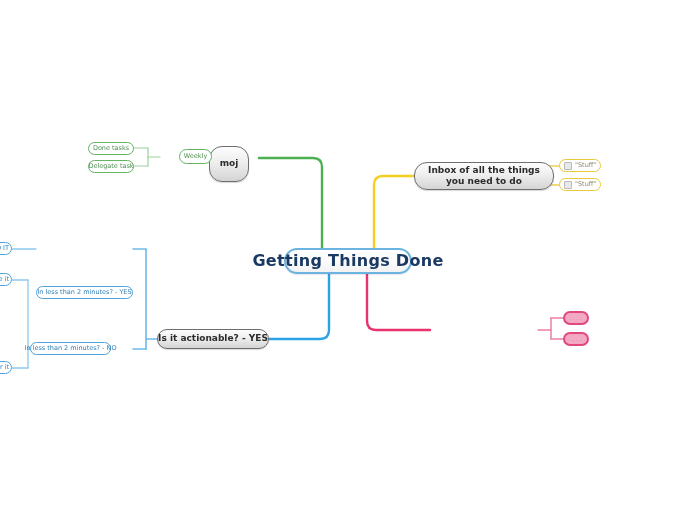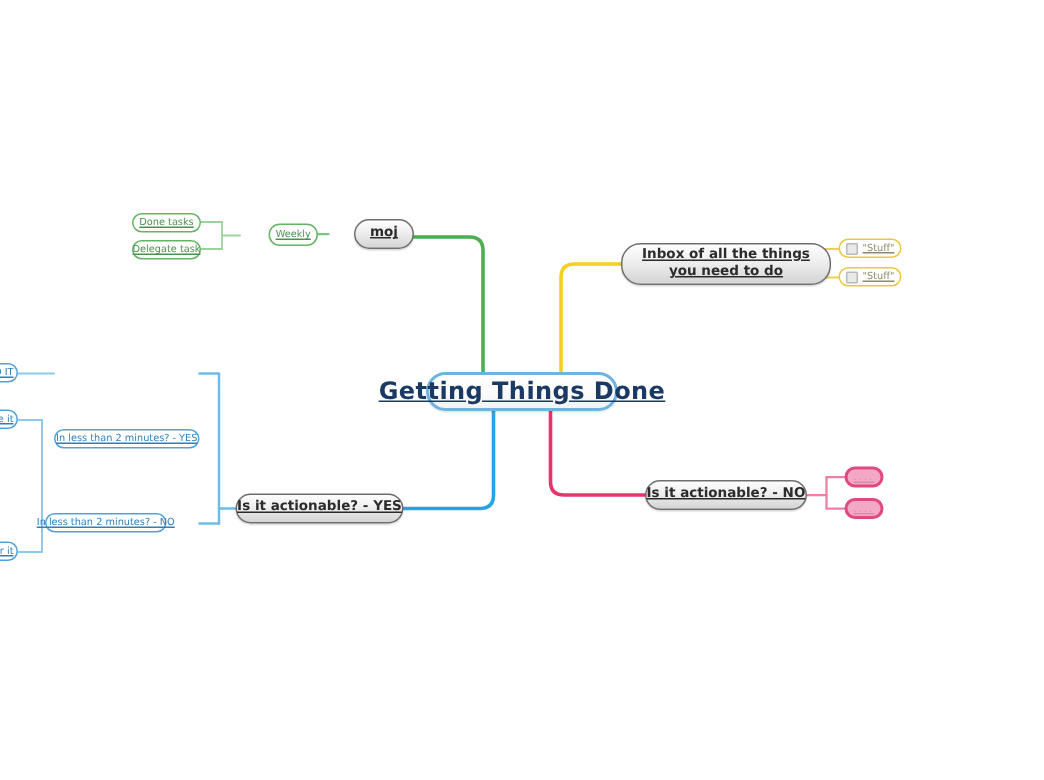--- a/index.html
+++ b/index.html
@@ -29,21 +29,20 @@
   }
   .node {
     position: absolute;
     box-sizing: border-box;
     display: flex;
     align-items: center;
     justify-content: center;
     text-align: center;
     white-space: pre;
     line-height: 1.25;
-    text-decoration: underline;
   }
 
   
   .node-root {
     border: 2px solid #6bb3e0;
     border-radius: 14px;
     background: linear-gradient(180deg, #ffffff 0%, #fbfbfb 55%, #f2f2f2 100%);
     color: #1b3a63;
     font-weight: bold;
     font-size: 16px;
@@ -146,21 +145,21 @@
 
     <path d="M 367 274 L 367 321 Q 367 330 376 330 L 430 330" fill="none" stroke="#E8336D" stroke-width="2.4" stroke-linecap="round"></path>
     <path d="M 538 330 L 551 330" fill="none" stroke="#EE7FA5" stroke-width="1.5" stroke-linecap="round"></path>
     <path d="M 551 318 L 551 339" fill="none" stroke="#EE7FA5" stroke-width="1.5" stroke-linecap="round"></path>
     <path d="M 551 318 L 563 318" fill="none" stroke="#EE7FA5" stroke-width="1.5" stroke-linecap="round"></path>
     <path d="M 551 339 L 563 339" fill="none" stroke="#EE7FA5" stroke-width="1.5" stroke-linecap="round"></path>
   </svg>
 
   <div class="node node-root" style="left:284px; top:248px; width:128px; height:26px;">Getting Things Done</div>
 
-  <div class="node node-grey" style="left:236px; top:146px; width:40px; height:20px;text-align:center;">moj</div>
+  <div class="node node-grey" style="left:209px; top:146px; width:40px; height:36px;text-align:center;">moj</div>
 
   <div class="node node-green" style="left:160px; top:149px; width:33px; height:15px;margin-left:19px;">Weekly</div>
 
   <div class="node node-green" style="left:88px; top:142px; width:46px; height:13px;">Done tasks</div>
 
   <div class="node node-green" style="left:88px; top:160px; width:46px; height:13px;">Delegate task</div>
 
   <div class="node node-grey" style="left:414px; top:162px; width:140px; height:28px;">Inbox of all the things
 you need to do</div>
 
@@ -179,19 +178,18 @@
   <div class="node node-blue" style="left:36px; top:242px; width:97px; height:13px;margin-top:44px;">In less than 2 minutes? - YES</div>
 
   <div class="node node-blue" style="left:30px; top:342px; width:81px; height:13px;">In less than 2 minutes? - NO</div>
 
   <div class="node node-blue" style="left:-18px; top:242px; width:30px; height:13px; justify-content:flex-end; padding-right:2px;">DO IT</div>
 
   <div class="node node-blue" style="left:-26px; top:273px; width:38px; height:13px; justify-content:flex-end; padding-right:2px;">Delegate it</div>
 
   <div class="node node-blue" style="left:-22px; top:361px; width:34px; height:13px; justify-content:flex-end; padding-right:2px;">Defer it</div>
 
-  <div class="node node-grey" style="left:430px; top:320px; width:108px; height:20px;">Is it actionable? - NO</div>
 
   <div class="node node-pink" style="left:563px; top:311px; width:26px; height:14px;">....</div>
 
   <div class="node node-pink" style="left:563px; top:332px; width:26px; height:14px;">....</div>
 
 </div>
 
 </body></html>

